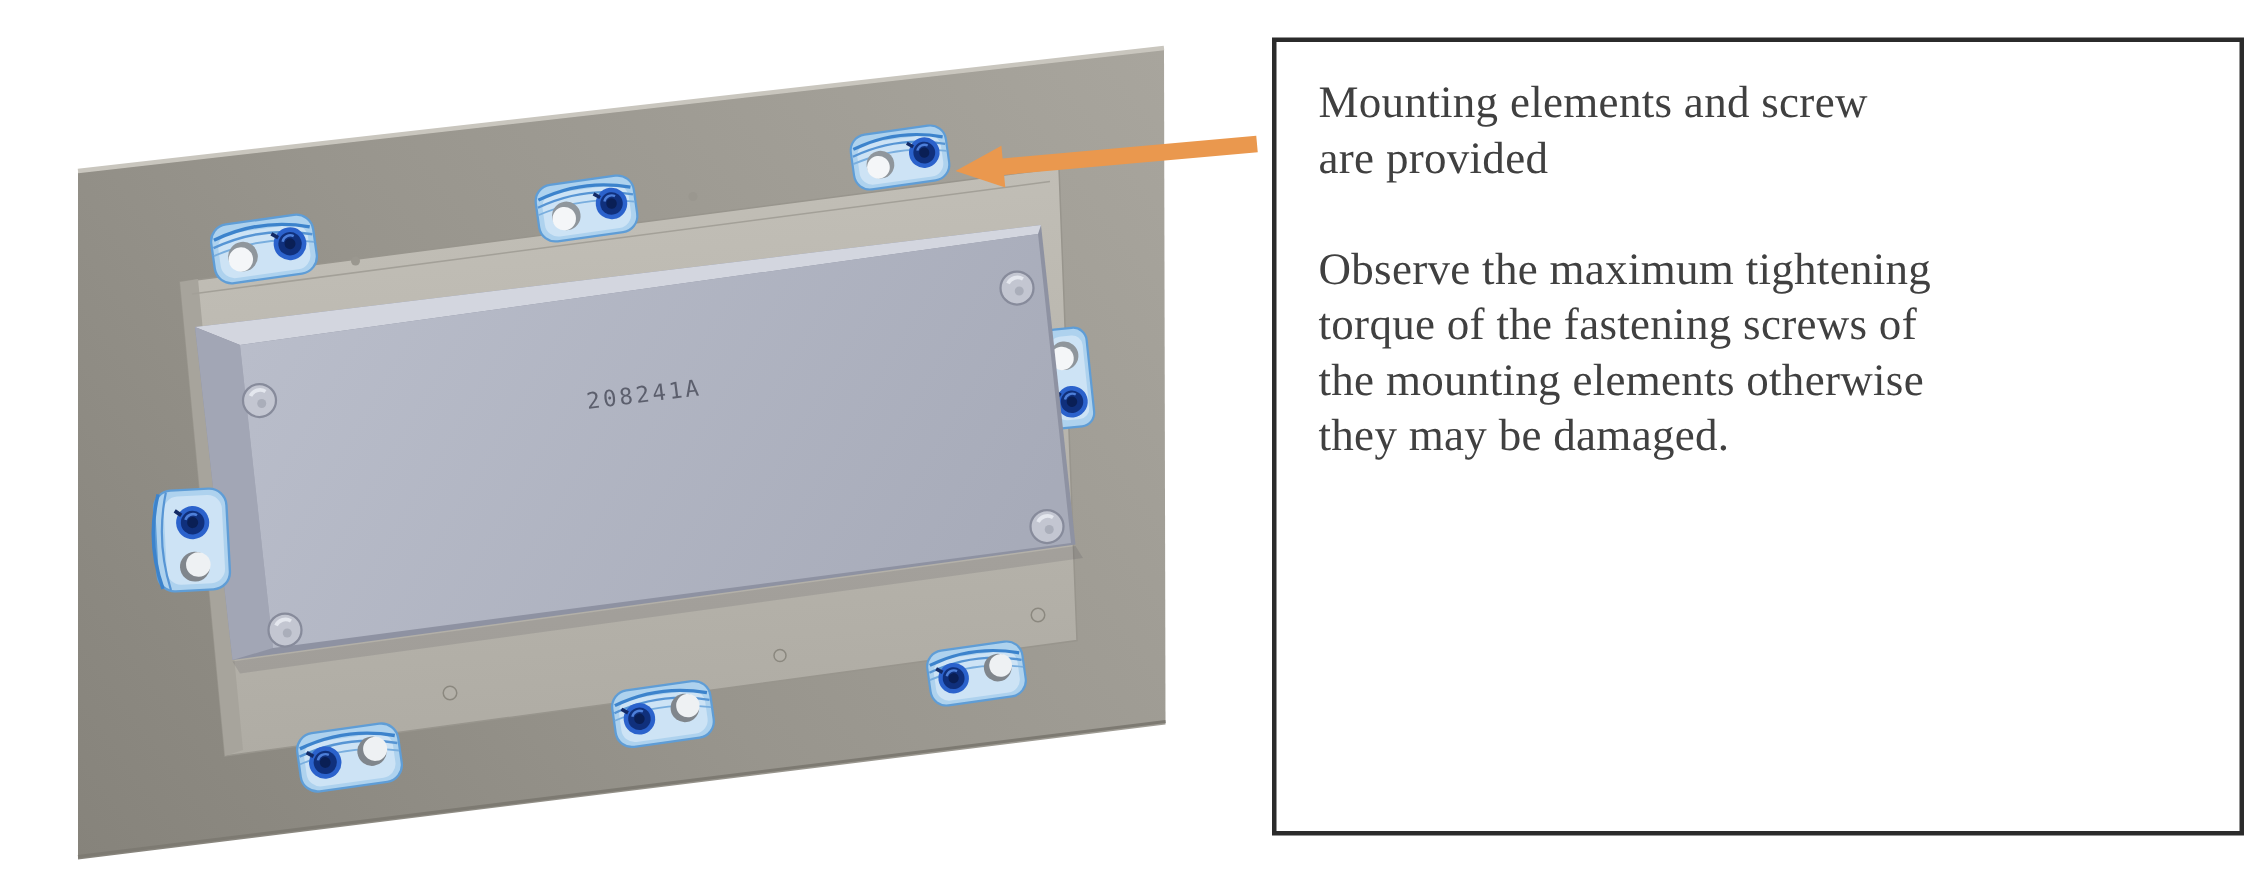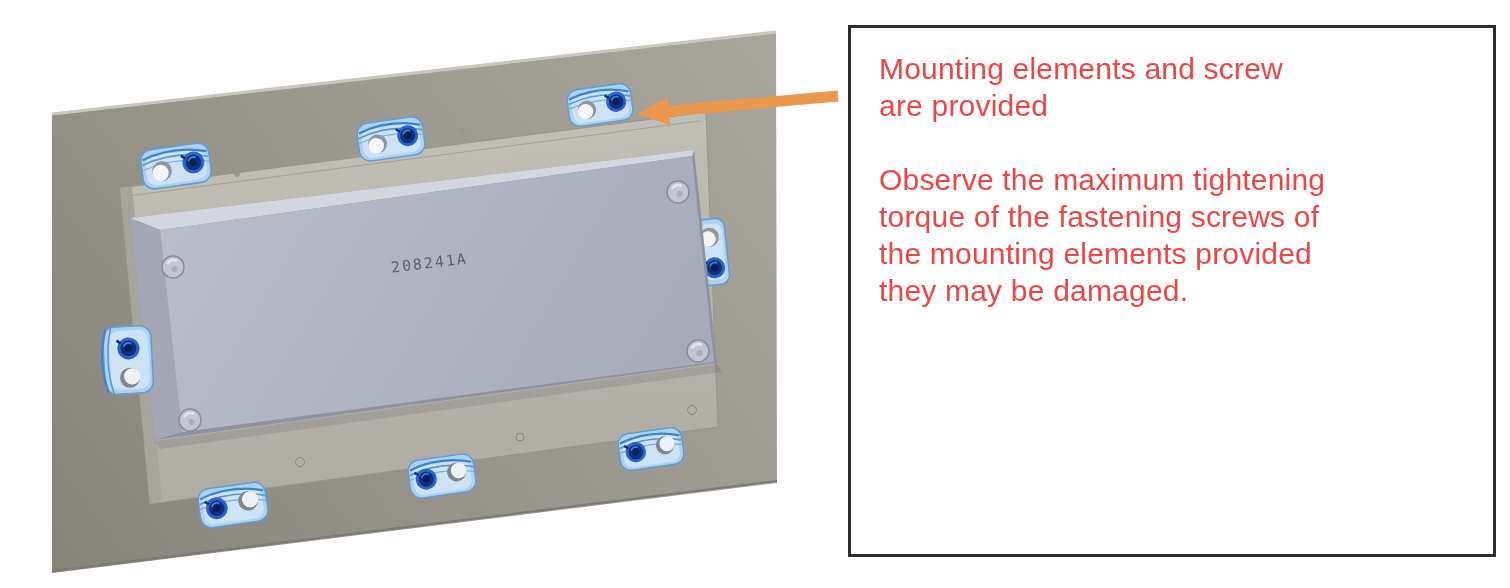--- a/index.html
+++ b/index.html
@@ -9,23 +9,24 @@
   }
   .canvas{position:absolute;inset:0;background:#fff;}
   svg.cad{position:absolute;left:0;top:0;}
   .note-box{
     position:absolute;left:848px;top:25px;width:648px;height:532px;
     box-sizing:border-box;border:3px solid #2b2b2b;background:#ffffff;
     padding:22px 24px 0 28px;
   }
   .note-box p{
     margin:0 0 37px 0;
-    font-size:30px;line-height:37px;color:#ef4444;
+    font-size:30px;line-height:37px;color:#404040;
     letter-spacing:0.2px;
     white-space:pre-line;
+    font-family:Liberation Serif, serif;
   }
   .note-box p:last-child{margin-bottom:0;}
 </style>
 </head>
 <body>
 
 <div class="canvas">
 
   <svg class="cad" width="848" height="588" viewBox="0 0 848 588">
     <defs>
@@ -146,17 +147,17 @@
     <use href="#clipLeftV" transform="translate(128,360) rotate(-3) scale(1.05)"></use>
 
     <polygon points="637,114 667.6,97.2 668.4,105.6 837.5,90.5 838.5,101.5 669.4,116.6 670.2,125" fill="#EA984E"></polygon>
   </svg>
 
   <div class="note-box">
     <p>Mounting elements and screw
 are provided</p>
     <p>Observe the maximum tightening
 torque of the fastening screws of
-the mounting elements provided
+the mounting elements otherwise
 they may be damaged.</p>
   </div>
 
 </div>
 
 </body></html>

